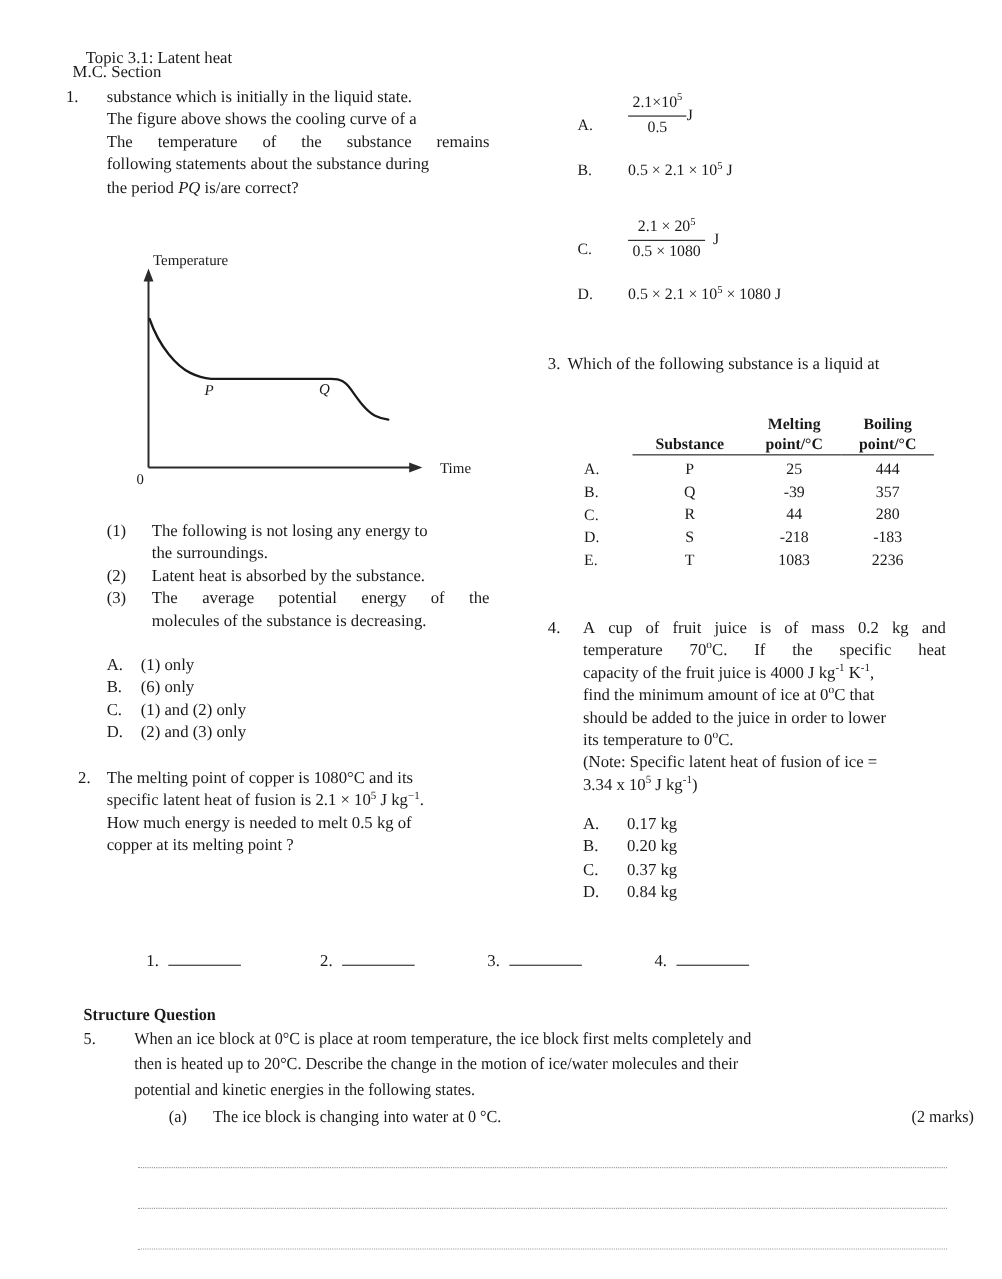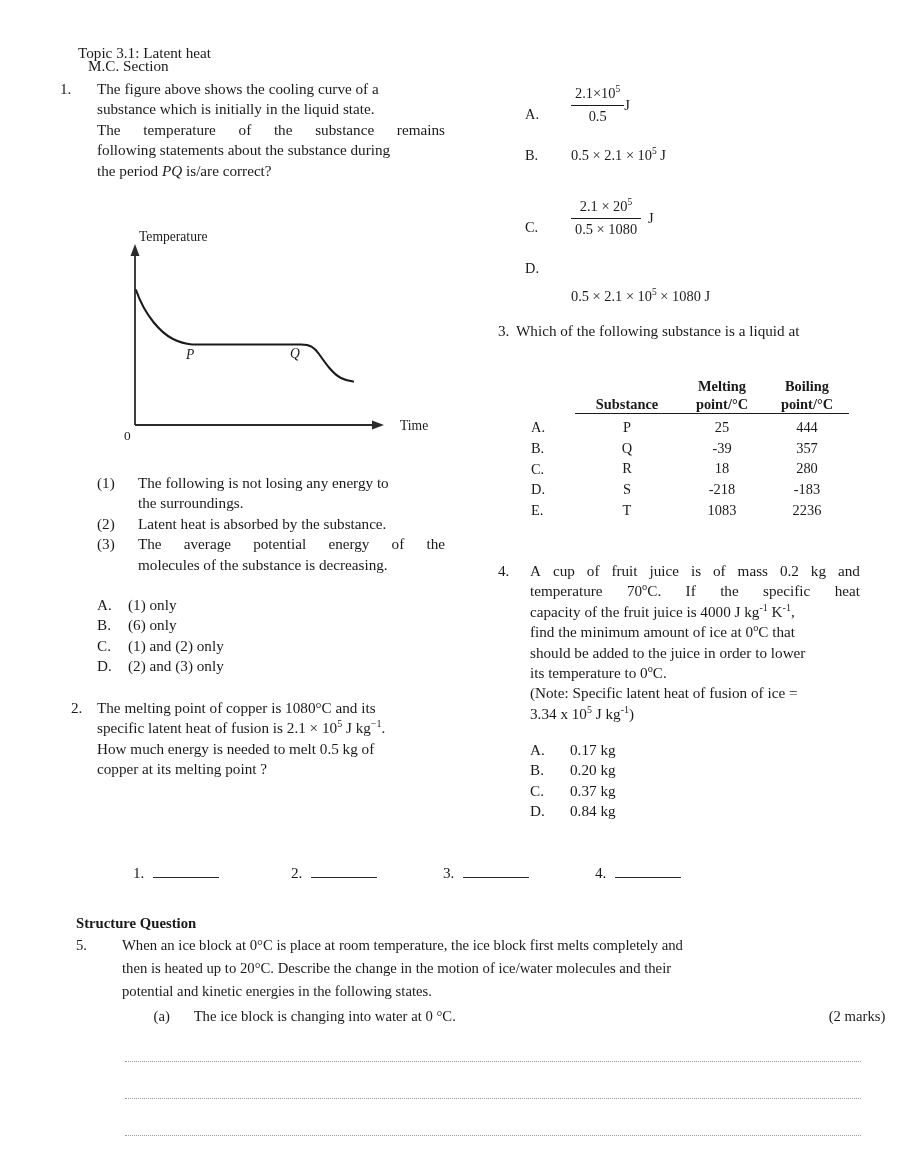--- a/index.html
+++ b/index.html
@@ -29,21 +29,21 @@
   .sz15 { font-size: 15.2px; line-height: 20.4px; }
   .sz14 { font-size: 14.4px; line-height: 19.6px; }
   .bold { font-weight: bold; }
   .ital { font-style: italic; }
 
   sup { font-size: 0.66em; vertical-align: super; line-height: 0; }
   .deg-o { font-size: 0.68em; vertical-align: super; line-height: 0; }
 
   
   #topic-title { left: 78px; top: 33px; margin-top: 10px; }
-  #mc-section  { left: 88px; top: 56px; }
+  #mc-section  { left: 66px; top: 56px; }
 
   
   .optrow { position: relative; height: 20.4px; }
   .optlab { position: absolute; left: 0; }
   .opttxt { position: absolute; }
 
   
   #graph-figure { position: absolute; left: 113px; top: 228px; width: 330px; height: 215px; }
   #graph-figure svg { display: block; }
 
@@ -111,22 +111,22 @@
 </head>
 <body>
 
 <div class="page">
 
   <div class="t sz15" id="topic-title">Topic 3.1: Latent heat</div>
   <div class="t sz15" id="mc-section">M.C. Section</div>
 
   <div class="blk sz15" style="left:60px; top:79px;">1.</div>
   <div class="blk sz15" style="left:97px; top:79px; width:348px;">
+    <div>substance which is initially in the liquid state.</div>
     <div>The figure above shows the cooling curve of a</div>
-    <div>substance which is initially in the liquid state.</div>
     <div style="display:flex; justify-content:space-between;">
       <span>The</span>
         <span>temperature</span>
         <span>of</span>
         <span>the</span>
         <span>substance</span>
         <span>remains</span>
     </div>
     <div>following statements about the substance during</div>
     <div>the period <span class="ital">PQ</span> is/are correct?</div>
@@ -227,21 +227,21 @@
       <span style="position:absolute; left:46px; top:0;">
         <span class="frac">
           <span class="num"><span>2.1 × 20</span><sup>5</sup></span>
           <span class="den">0.5 × 1080</span>
         </span><span style="vertical-align:middle; position:relative; top:1px; padding-left:7px;">J</span>
       </span>
     </div>
 
     <div style="position:relative; height:24px;">
       <span style="position:absolute; left:0; top:0;">D.</span>
-      <span style="position:absolute; left:46px; top:0;margin-top:28px;"><span>0.5 × 2.1 × 10</span><sup>5</sup><span> × 1080 J</span></span>
+      <span style="position:absolute; left:46px; top:0;"><span>0.5 × 2.1 × 10</span><sup>5</sup><span> × 1080 J</span></span>
     </div>
   </div>
 
   <div class="blk sz15" style="left:498px; top:321px;">3.</div>
   <div class="blk sz15" style="left:516px; top:321px; width:345px;">
     <div>Which of the following substance is a liquid at</div>
   </div>
 
   <div id="substance-table">
     <table>
@@ -277,21 +277,21 @@
         </tr>
         <tr>
           <td class="lab">B.</td>
           <td class="sub">Q</td>
           <td class="num">-39</td>
           <td class="num2">357</td>
         </tr>
         <tr>
           <td class="lab">C.</td>
           <td class="sub">R</td>
-          <td class="num">18</td>
+          <td class="num">44</td>
           <td class="num2">280</td>
         </tr>
         <tr>
           <td class="lab">D.</td>
           <td class="sub">S</td>
           <td class="num">-218</td>
           <td class="num2">-183</td>
         </tr>
         <tr>
           <td class="lab">E.</td>

